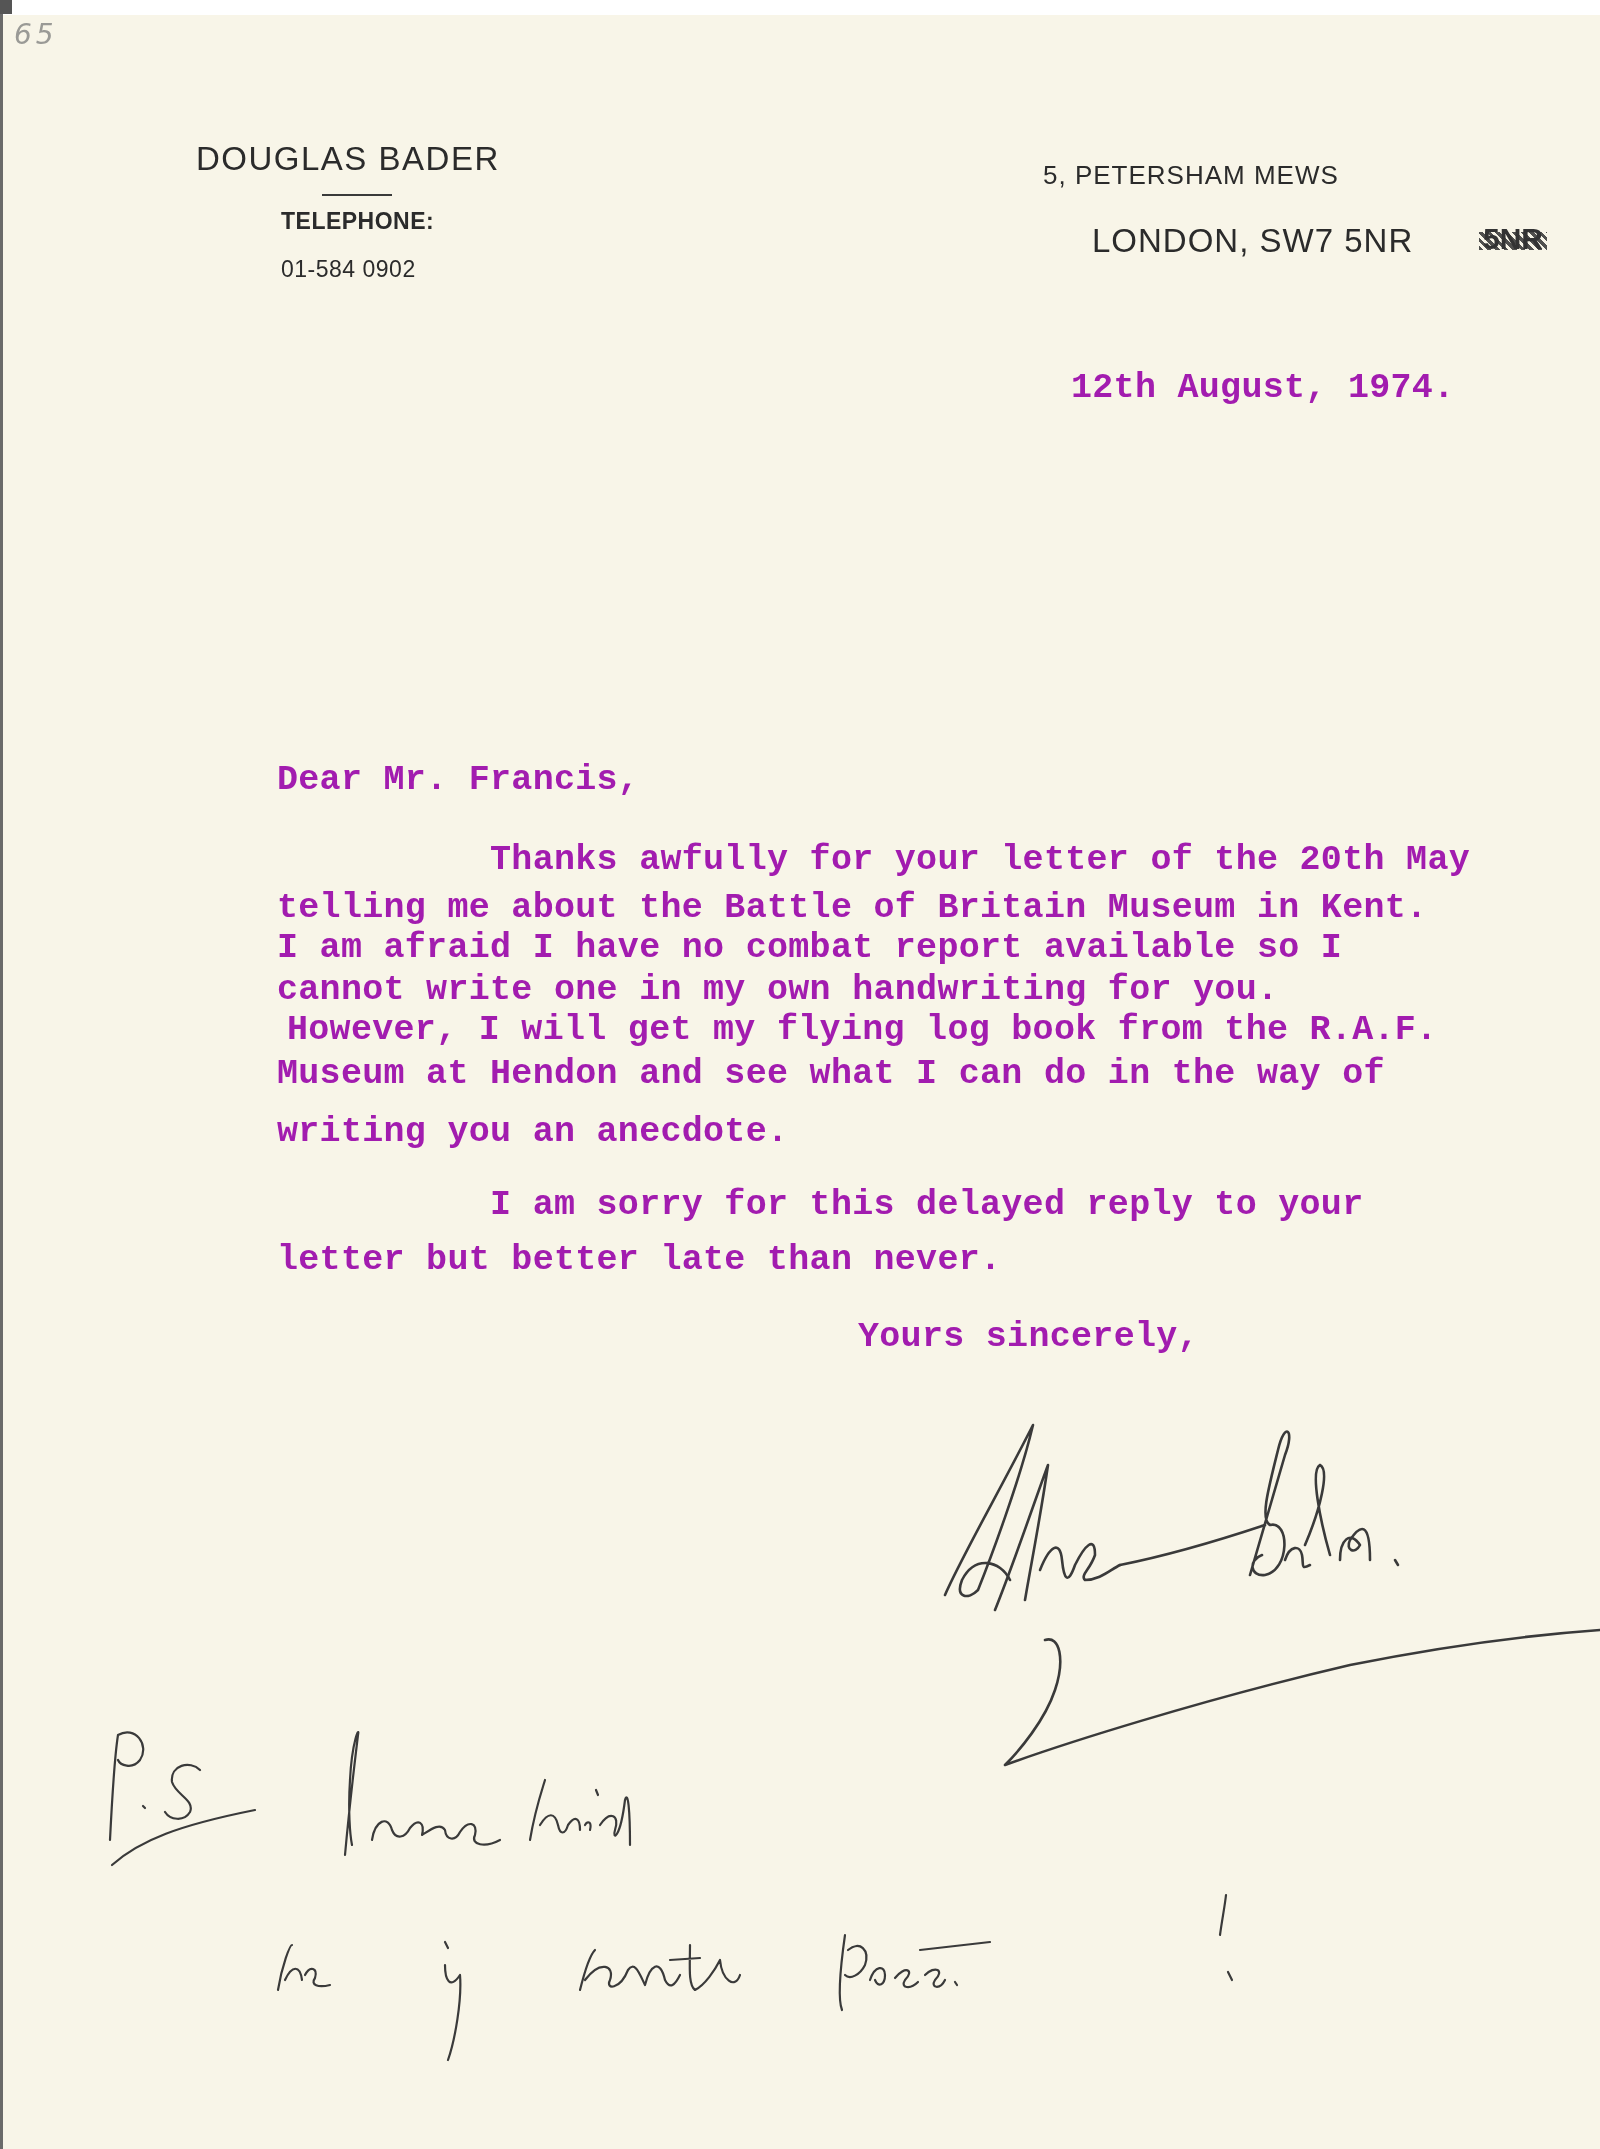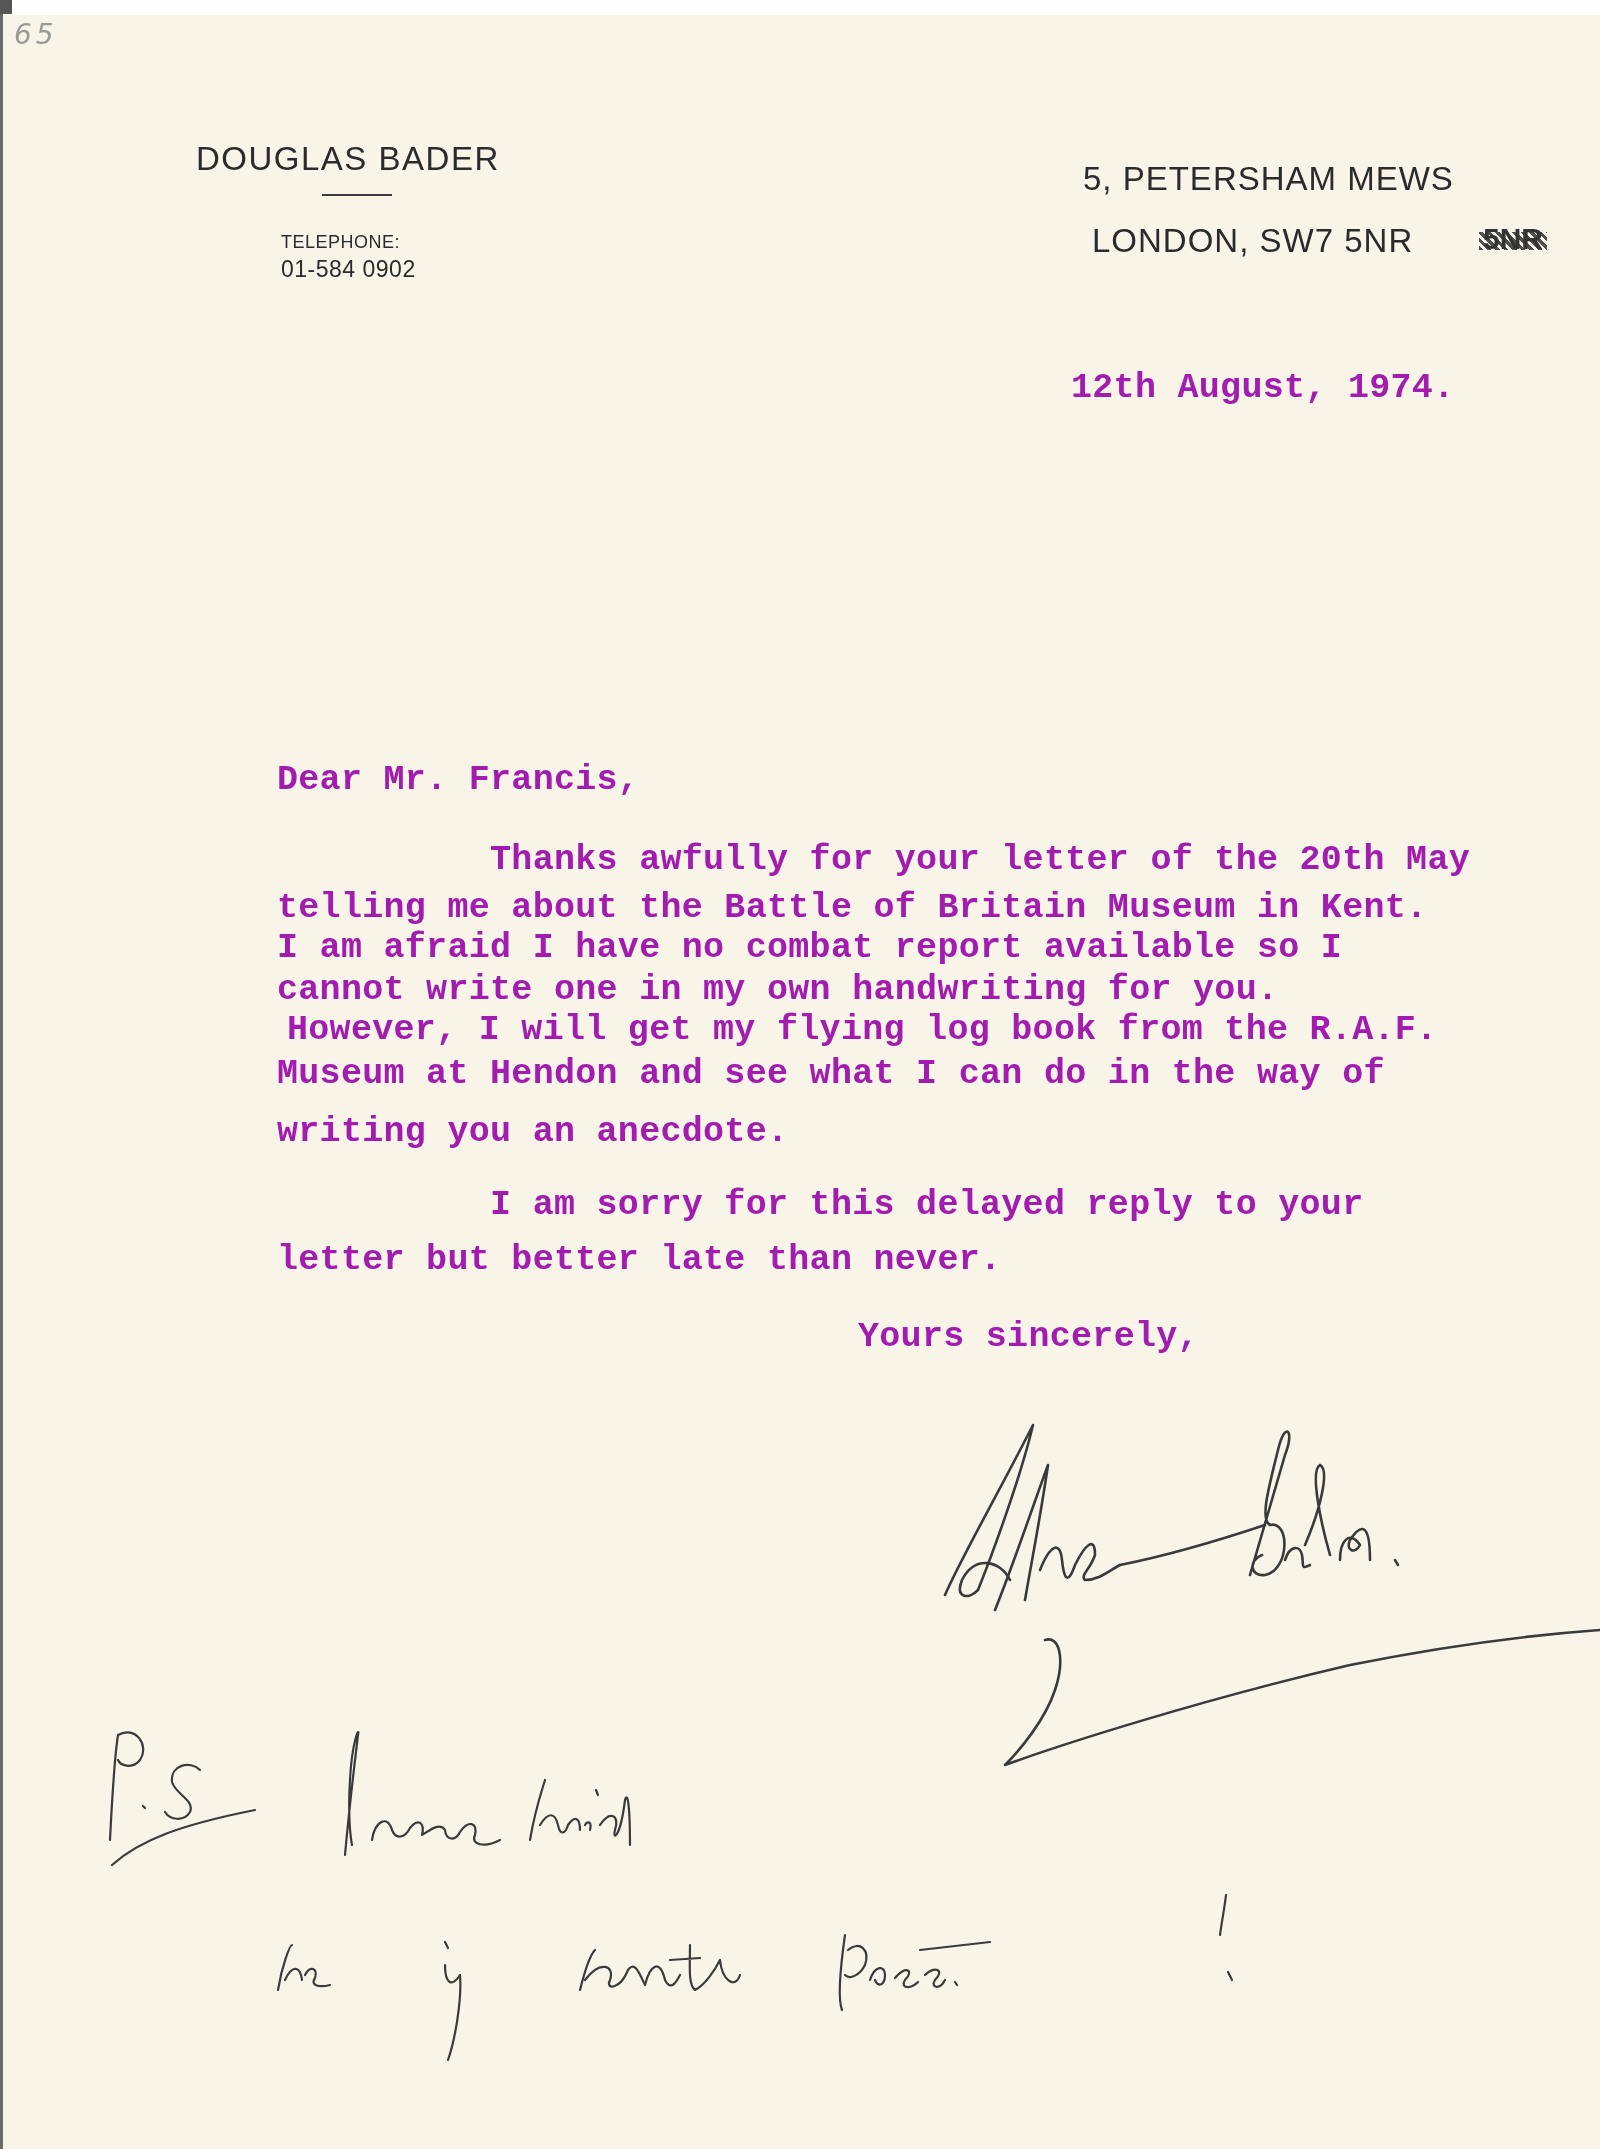--- a/index.html
+++ b/index.html
@@ -8,23 +8,23 @@
       background: #f8f5e8;
     }
     .top-strip { position: absolute; left: 0; top: 0; width: 1600px; height: 15px; background: #ffffff; }
     .left-edge { position: absolute; left: 0; top: 0; width: 3px; height: 2149px; background: #6a6a6a; }
     .left-edge-top { position: absolute; left: 0; top: 0; width: 12px; height: 14px; background: #555; }
     .abs { position: absolute; white-space: nowrap; }
     .pencil { font-family: "DejaVu Sans", sans-serif; color: #9a9a96; font-size: 28px; font-style: italic; left: 14px; top: 18px; letter-spacing: 4px; }
     .lh { font-family: "Liberation Sans", sans-serif; color: #2b2b2b; }
     .lh-name { left: 196px; top: 140px; font-size: 33px; letter-spacing: 1.5px; }
     .lh-rule { left: 322px; top: 194px; width: 70px; height: 2px; background: #3a3a3a; }
-    .lh-tel { left: 281px; top: 232px; font-size: 18px; letter-spacing: 0.5px; }
+    .lh-tel { left: 281px; top: 208px; font-size: 23px; letter-spacing: 0.5px; font-weight: bold; }
     .lh-phone { left: 281px; top: 256px; font-size: 23px; letter-spacing: 0.5px; }
-    .lh-addr1 { left: 1043px; top: 160px; font-size: 33px; letter-spacing: 1px; margin-left: 40px; }
+    .lh-addr1 { left: 1043px; top: 160px; font-size: 26px; letter-spacing: 1px; }
     .lh-addr2 { left: 1092px; top: 222px; font-size: 33px; letter-spacing: 1px; }
     .strike { left: 1483px; top: 222px; font-size: 30px; font-family: "Liberation Sans", sans-serif; color: #333; font-weight: bold; }
     .strike::after { content: ""; position: absolute; left: -4px; right: -4px; top: 10px; bottom: 6px; background: repeating-linear-gradient(45deg, #333 0 3px, transparent 3px 6px); opacity: .85; }
     .tw { font-family: "Liberation Mono", "DejaVu Sans Mono", monospace; color: #a21caf; font-size: 35px; font-weight: bold; letter-spacing: 0.3px; }
     .date { left: 1071px; top: 368px; }
     .salutation { left: 277px; top: 760px; }
     .body-line { left: 277px; }
     .closing { left: 858px; top: 1317px; text-align: right; }
     svg.hand { position: absolute; left: 0; top: 0; }
   </style>

